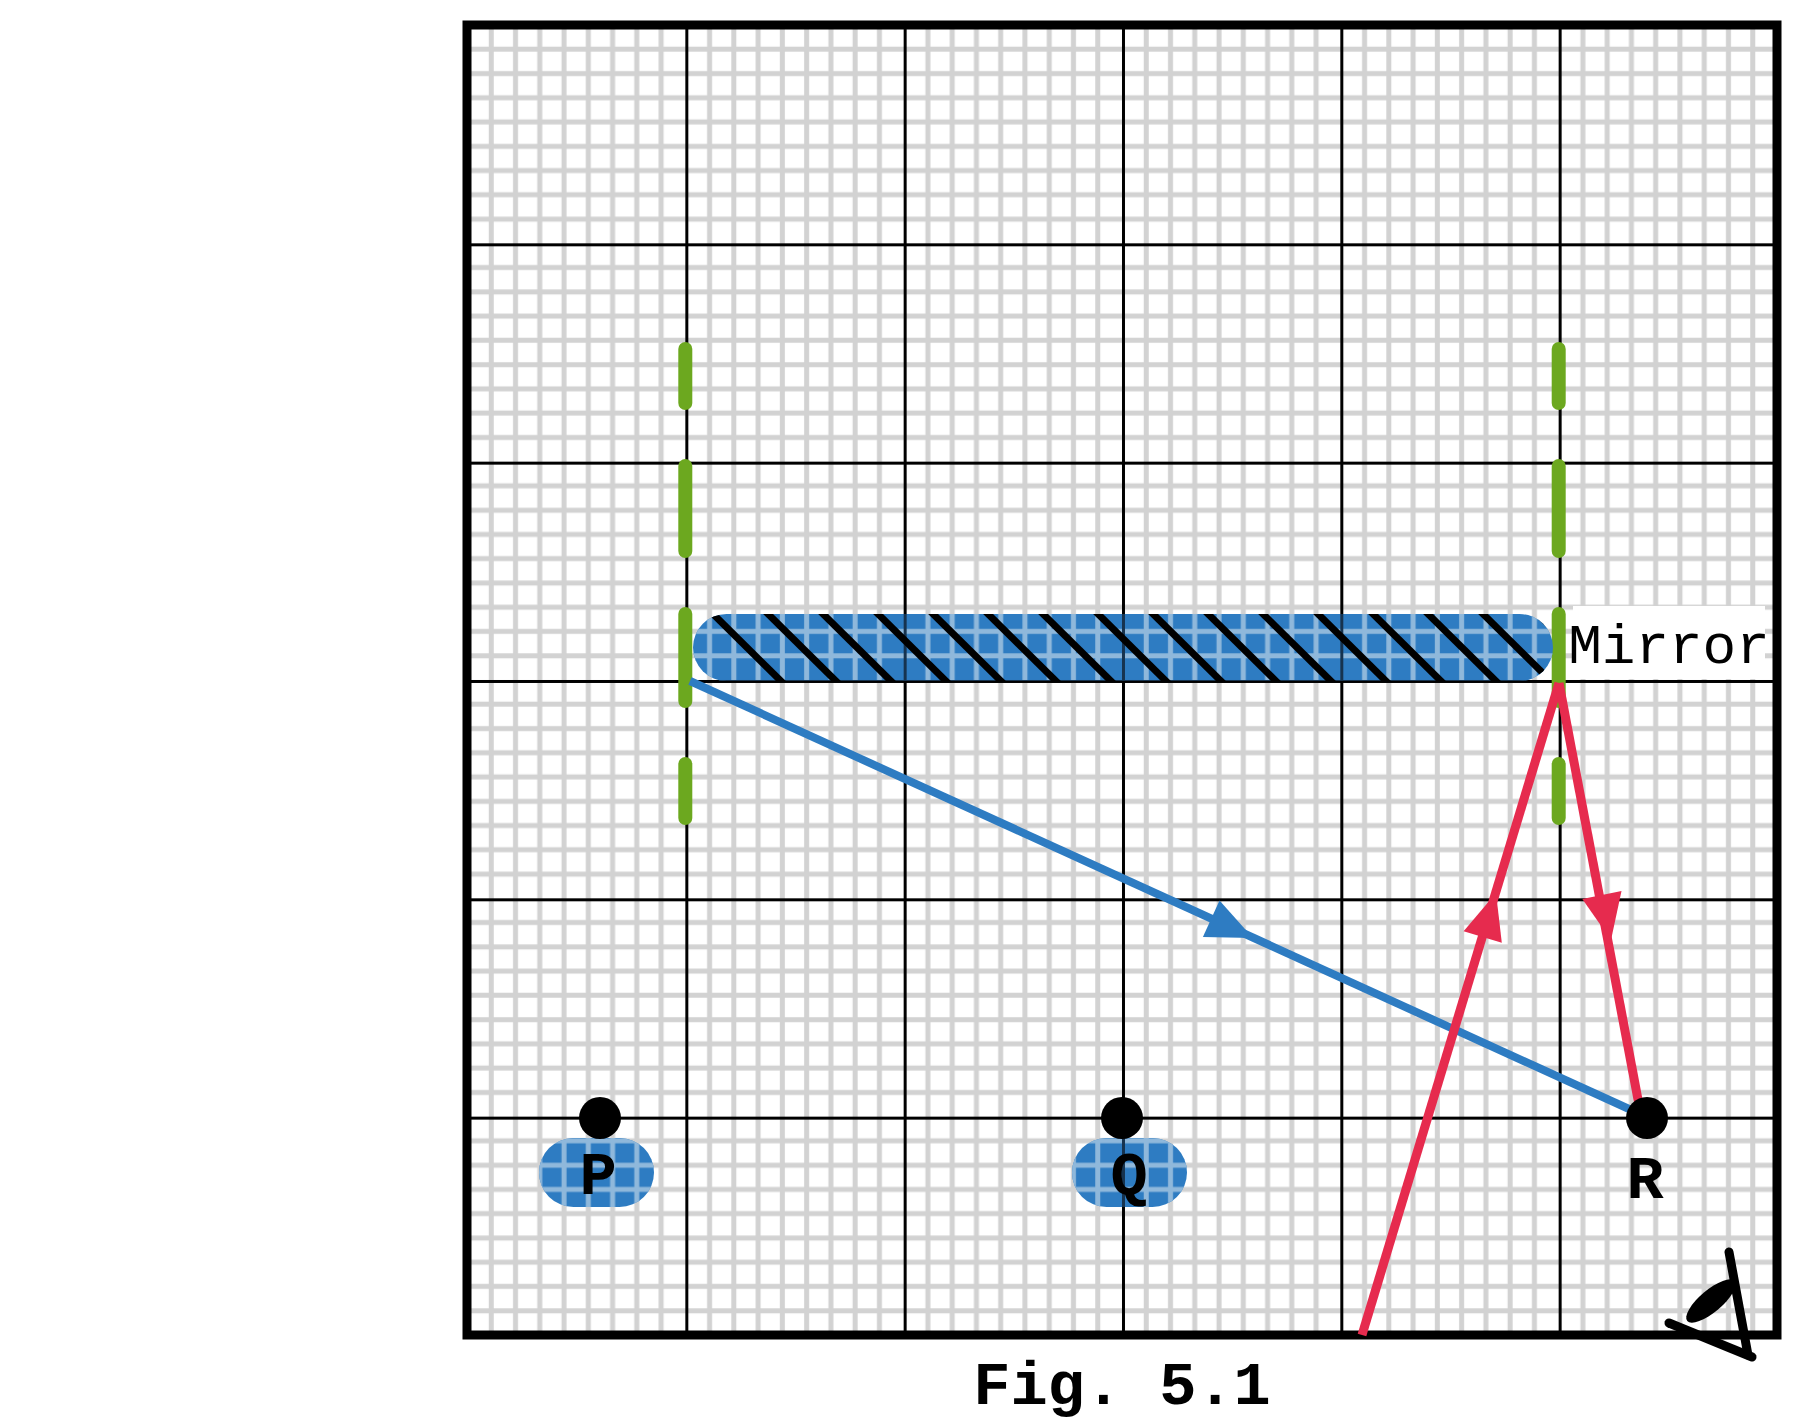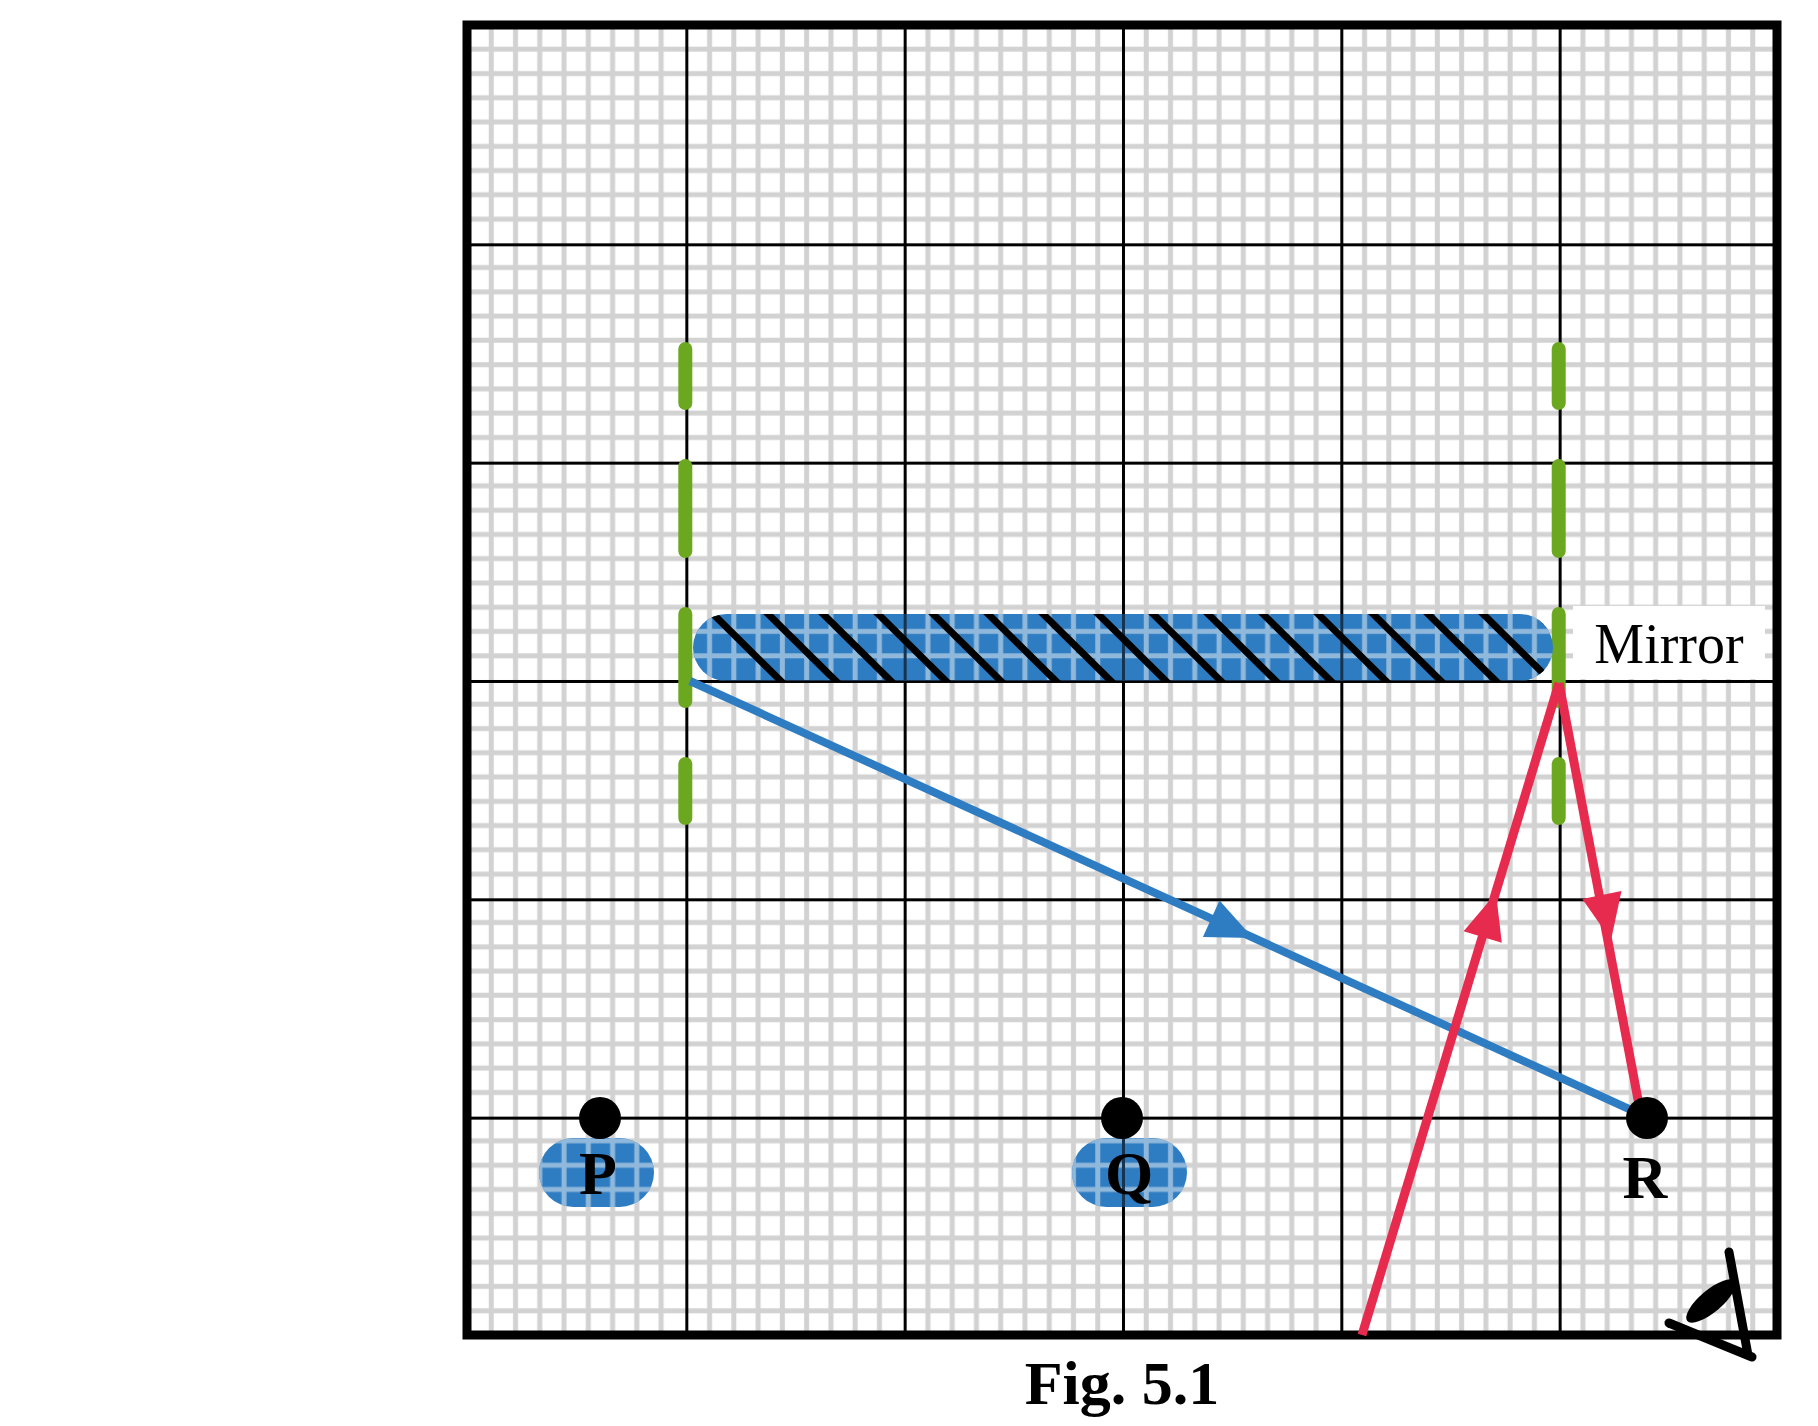--- a/index.html
+++ b/index.html
@@ -1,17 +1,17 @@
 <!DOCTYPE html>
 <html style="--paper: #FFFFFF; --grid-minor: #D2D2D2; --grid-major: #000000; --blue: #2E7CC2; --mirror-grid: #8FB8DB; --mirror-grid-major: #16334F; --red: #E62B4E; --green: #6CA81F; --ink: #000000;"><head>
 <meta charset="utf-8">
 <style>
   html,body{margin:0;padding:0;background:#fff;}
   .stage{position:relative;width:1818px;height:1426px;background:var(--paper,#fff);overflow:hidden;
-         font-family:Liberation Serif, serif;}
+         font-family:Liberation Mono, monospace;}
   svg{display:block;}
   .minor-line{stroke:var(--grid-minor);stroke-width:5;}
   .major-line{stroke:var(--grid-major);stroke-width:6;}
   .mirror-minor{stroke:var(--mirror-grid);stroke-width:5;}
   .mirror-major{stroke:var(--mirror-grid-major);stroke-width:6;}
   .blue-fill{fill:var(--blue);}
   .blue-stroke{stroke:var(--blue);}
   .red-stroke{stroke:var(--red);}
   .red-fill{fill:var(--red);}
   .green-stroke{stroke:var(--green);}

